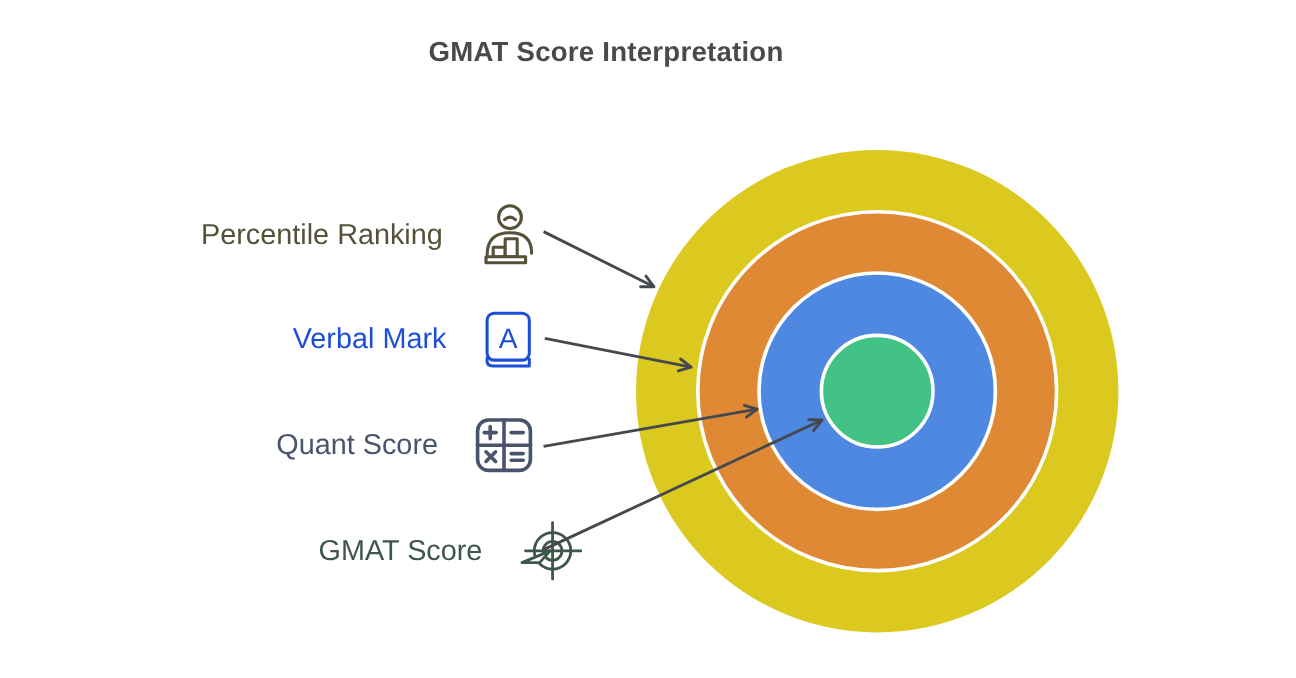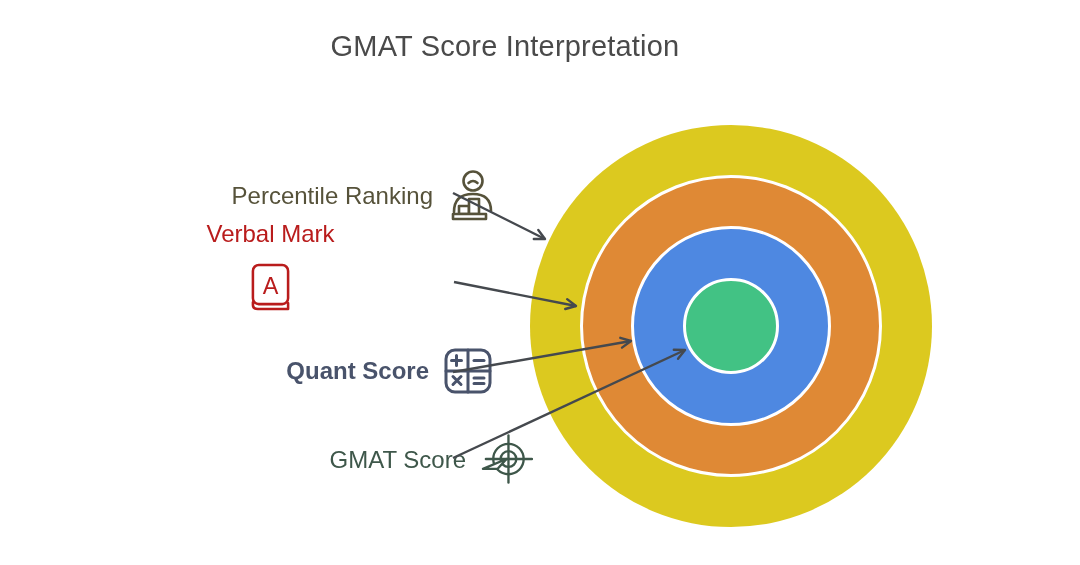--- a/index.html
+++ b/index.html
@@ -2,37 +2,37 @@
 <html><head>
 <meta charset="utf-8">
 <style>
   html,body{margin:0;padding:0;background:#fff;}
   #canvas{
     position:relative;width:1080px;height:565px;background:#ffffff;overflow:hidden;
     font-family:"Liberation Sans", sans-serif;
   }
   .title{
     position:absolute;left:0;top:30px;width:1010px;text-align:center;
-    font-size:29px;font-weight:normal;letter-spacing:.2px;
+    font-size:23px;font-weight:bold;letter-spacing:.2px;
   }
   .ring{position:absolute;border-radius:50%;box-sizing:border-box;}
   .ring.inner{border:3px solid #ffffff;}
   #ring-percentile{left:530px;top:125px;width:402px;height:402px;}
   #ring-verbal{left:580px;top:175px;width:302px;height:302px;}
   #ring-quant{left:631px;top:226px;width:200px;height:200px;}
   #ring-gmat{left:683px;top:278px;width:96px;height:96px;}
   .label-row{
     position:absolute;left:0;width:445px;height:60px;
-    display:flex;align-items:center;justify-content:flex-end;gap:14px;margin-left:48px;
+    display:flex;align-items:center;justify-content:flex-end;gap:30px;
   }
   .label-row .label-text{font-size:24px;white-space:nowrap;}
   .label-row .icon{flex:0 0 auto;display:block;}
   #row-percentile{top:166px;}
   #row-verbal{top:253px;}
-  #row-quant{top:341px;font-weight:bold;}
+  #row-quant{top:341px;}
   #row-gmat{top:430px;}
   #arrow-layer{position:absolute;left:0;top:0;pointer-events:none;}
 </style>
 </head>
 <body>
 
 <div id="canvas">
 
   <div class="title" style="color: rgb(74, 74, 74);">GMAT Score Interpretation</div>
 
@@ -46,21 +46,21 @@
     <svg class="icon" width="46" height="54" viewBox="0 0 46 54" fill="none" stroke="currentColor" stroke-width="2.6" stroke-linecap="round" stroke-linejoin="round">
       <circle cx="26" cy="12" r="9.5"></circle>
       <path d="M21.5,14 Q26,10 30.5,14"></path>
       <path d="M7,43 Q7,25 26,25 Q44,25 44,42"></path>
       <rect x="12" y="37" width="10" height="8" fill="#ffffff"></rect>
       <rect x="22" y="30" width="10" height="15" fill="#ffffff"></rect>
       <rect x="6" y="45" width="33" height="5" fill="#ffffff"></rect>
     </svg>
   </div>
 
-  <div class="label-row" id="row-verbal" style="color: #b91c1c; flex-direction: column;">
+  <div class="label-row" id="row-verbal" style="color: #1d4ed8;">
     <span class="label-text">Verbal Mark</span>
     <svg class="icon" width="43" height="51" viewBox="0 0 44 52" fill="none" stroke="currentColor" stroke-width="2.6" stroke-linecap="round" stroke-linejoin="round">
       <rect x="4" y="3" width="36" height="40" rx="6"></rect>
       <path d="M4,41 v3 q0,4 5,4 h31 v-6"></path>
       <text x="22" y="33" text-anchor="middle" font-size="24" font-family="Liberation Sans, sans-serif" fill="currentColor" stroke="none">A</text>
     </svg>
   </div>
 
   <div class="label-row" id="row-quant" style="color: rgb(73, 83, 107);">
     <span class="label-text">Quant Score</span>

